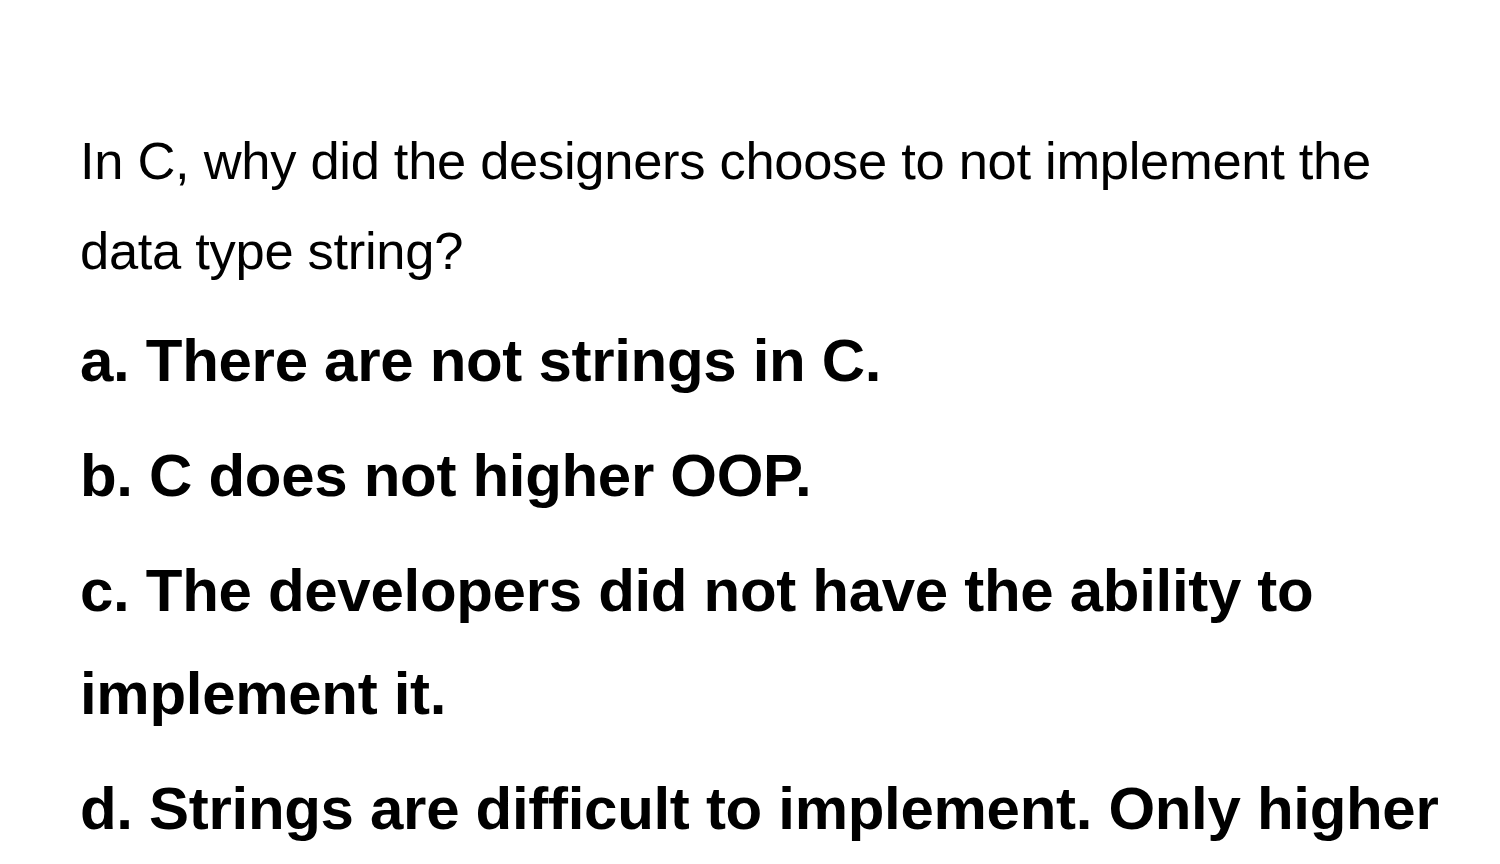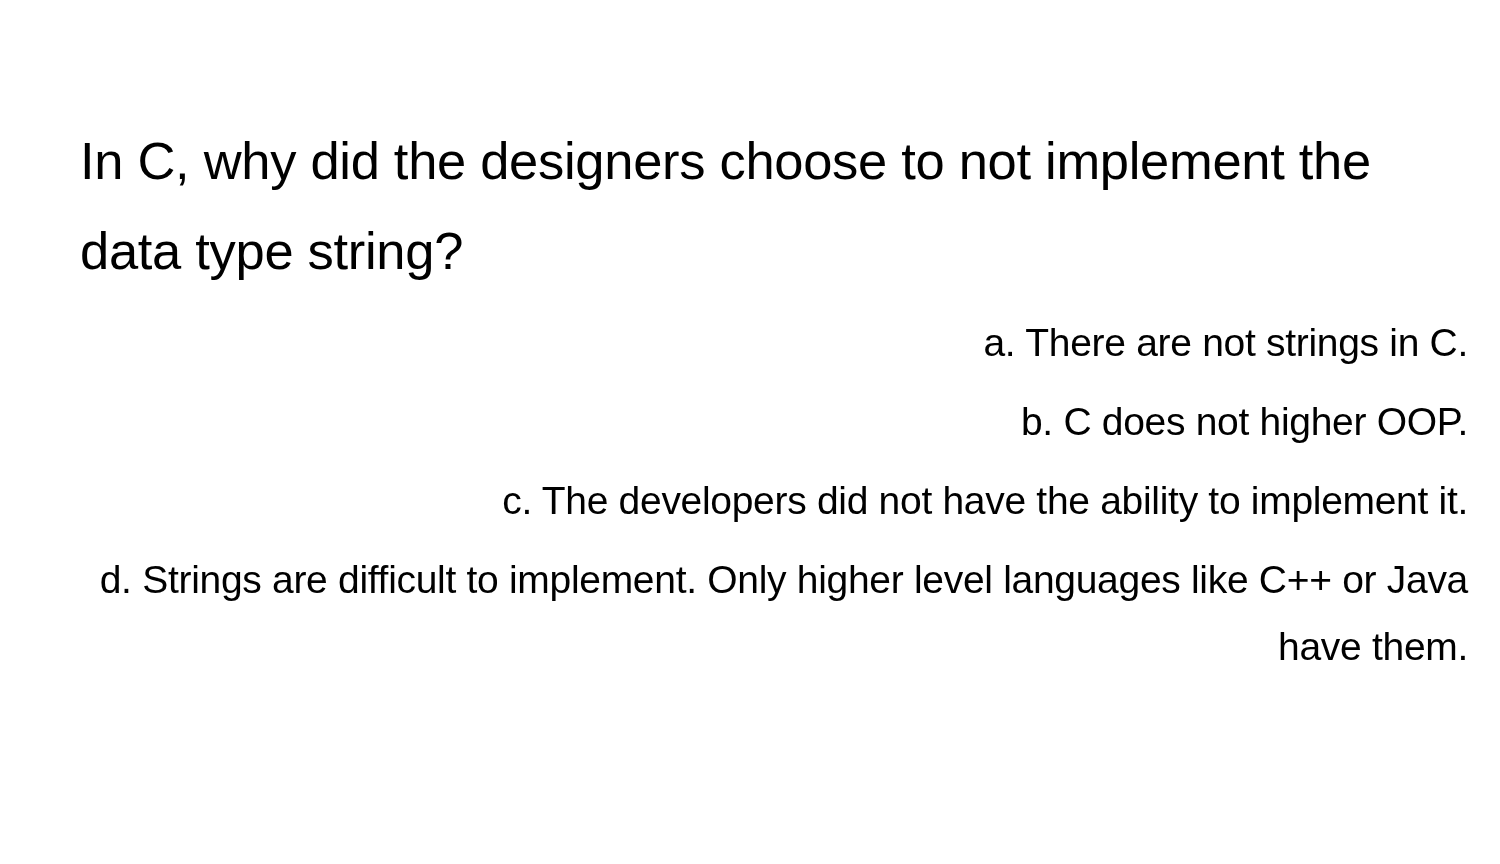--- a/index.html
+++ b/index.html
@@ -19,25 +19,24 @@
       color: #000000;
     }
     .question {
       font-size: 52.5px;
       line-height: 1.72;
       letter-spacing: -0.3px;
       font-weight: 400;
       margin-bottom: 10px;
     }
     .option {
-      font-size: 39px;
+      font-size: 60px;
       line-height: 1.72;
       letter-spacing: -0.3px;
-      font-weight: 400;
-      text-align: right;
+      font-weight: 700;
     }
   </style>
 </head>
 <body>
 
 <div class="page">
   <p class="question">In C, why did the designers choose to not implement the data type string?</p>
   <p class="option">a. There are not strings in C.</p>
   <p class="option">b. C does not higher OOP.</p>
   <p class="option">c. The developers did not have the ability to implement it.</p>

